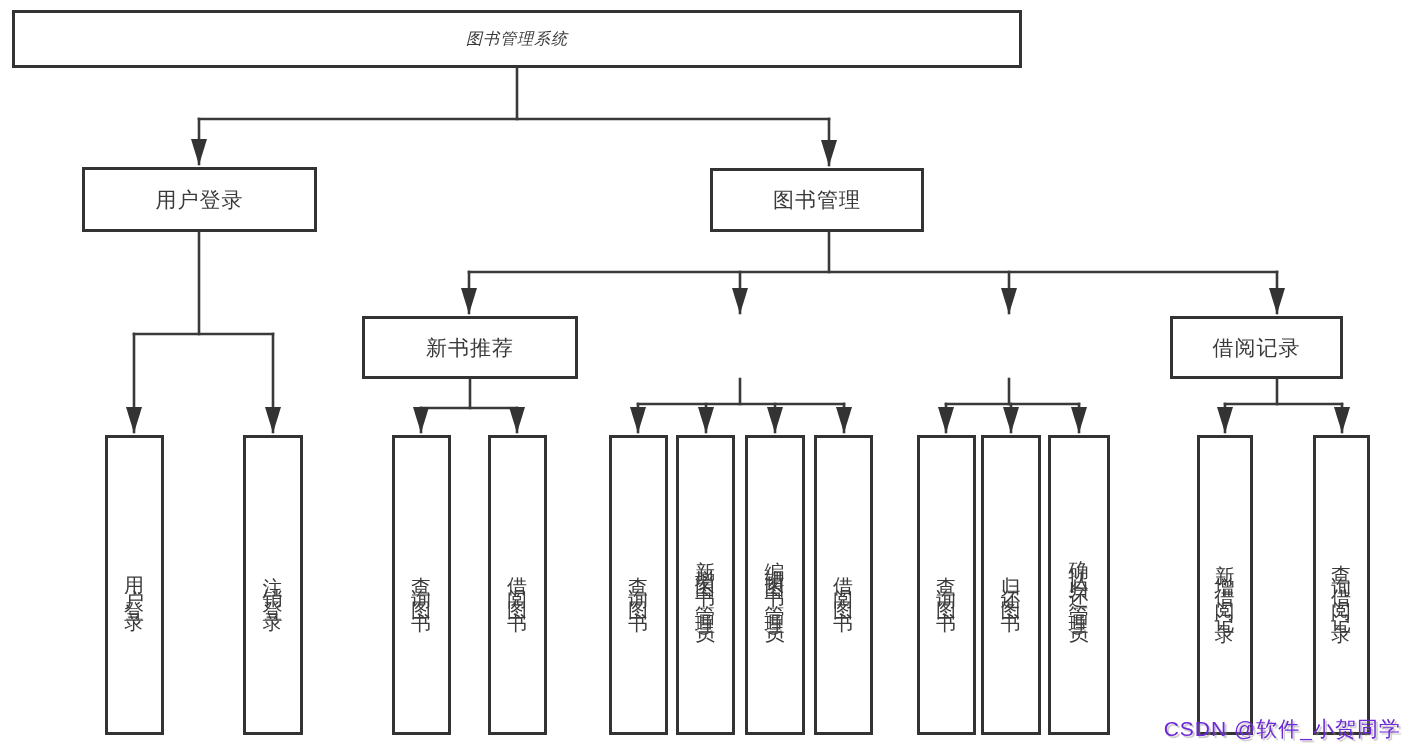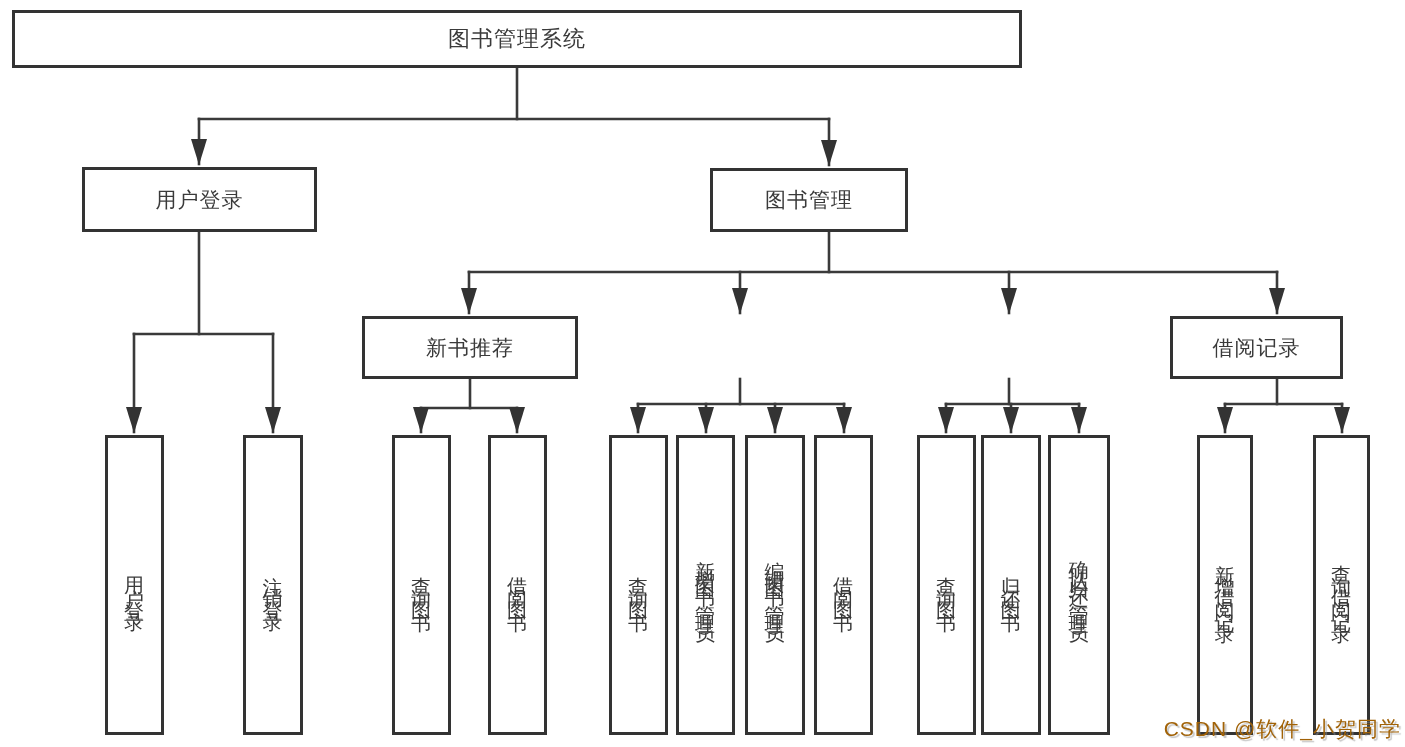--- a/index.html
+++ b/index.html
@@ -33,39 +33,40 @@
     align-items: center;
     justify-content: center;
     text-align: center;
   }
   .node.h {
     font-size: 21px;
     letter-spacing: 1px;
     white-space: nowrap;
   }
   .node.h.title {
-    font-size: 22px;
+    font-size: 16px;
+    font-style: italic;
   }
   .node.v span {
     writing-mode: vertical-rl;
     text-orientation: mixed;
     font-size: 20px;
     line-height: 1;
     letter-spacing: 12px;
     white-space: nowrap;
   }
   .node.v.long span {
     letter-spacing: 9px;
   }
   .watermark {
     position: absolute;
     right: 4px;
     top: 715px;
     font-size: 21px;
-    color: #a16207;
+    color: #6d28d9;
     letter-spacing: 1px;
     white-space: nowrap;
     text-shadow: 2px 2px 1px rgba(150,150,150,0.55);
     z-index: 5;
     margin-left: 40px;
   }
 </style>
 </head>
 <body>
 
@@ -121,21 +122,21 @@
     </g>
   </svg>
 
   <div class="node h title" style="left:12px;top:10px;width:1010px;height:58px">
     <span>图书管理系统</span>
   </div>
 
   <div class="node h" style="left:82px;top:167px;width:235px;height:65px">
     <span>用户登录</span>
   </div>
-  <div class="node h" style="left:710px;top:168px;width:198px;height:64px">
+  <div class="node h" style="left:710px;top:168px;width:214px;height:64px">
     <span>图书管理</span>
   </div>
 
   <div class="node h" style="left:362px;top:316px;width:216px;height:63px">
     <span>新书推荐</span>
   </div>
   <div class="node h" style="left:1170px;top:316px;width:173px;height:63px">
     <span>借阅记录</span>
   </div>
 

